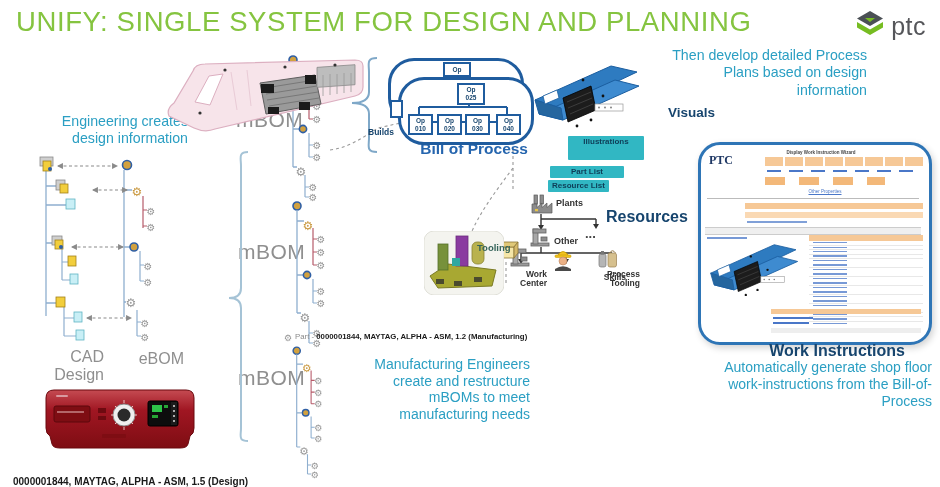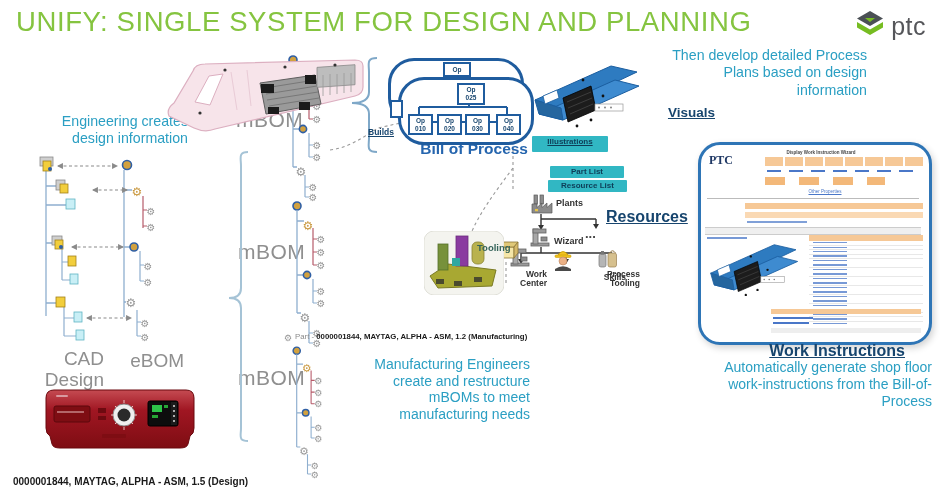--- a/index.html
+++ b/index.html
@@ -1,28 +1,28 @@
 <!DOCTYPE html>
 <html><head>
 <meta charset="utf-8">
 <style>
   html,body{margin:0;padding:0;}
   body{width:940px;height:487px;position:relative;background:#fff;overflow:hidden;
        font-family:"Liberation Sans",sans-serif;}
   .abs{position:absolute;}
   .teal{color:#2B9FC3;}
-  .navy{color:#17456E;font-weight:bold;text-decoration:underline;}
+  .navy{color:#17456E;font-weight:bold;}
   .graylbl{color:#8F8F8F;}
   .center{text-align:right;}
   .slide-title{left:16px;top:6px;font-size:27.5px;color:#85C440;letter-spacing:.6px;white-space:nowrap;}
   .logo{right:14px;top:10px;display:flex;align-items:center;gap:6px;}
   .logo-text{font-size:25px;color:#55565A;letter-spacing:.5px;}
   .ann{font-size:14.2px;line-height:1.22;}
   .mbom{font-size:21px;letter-spacing:.5px;}
-  .treelbl{font-size:19px;line-height:1.12;}
+  .treelbl{font-size:16px;line-height:1.12;}
   .pill{background:#31B7C3;color:#0E3D57;font-weight:bold;font-size:8px;text-align:center;border-radius:1px;}
   .rlbl{font-size:8.5px;font-weight:bold;color:#333;line-height:1.1;}
   .bop-card{border:3px solid #1F5C9E;border-radius:26px;background:#fff;}
   .opbox{border:2px solid #1F5C9E;background:#fff;color:#17456E;font-weight:bold;
          font-size:6.5px;line-height:1.18;text-align:center;display:flex;flex-direction:column;justify-content:center;}
   .cap{font-weight:bold;color:#1a1a1a;margin-top:24px;}
   .wi-panel{border:3px solid #2E75B6;border-radius:22px;background:#fff;box-shadow:2px 3px 7px rgba(0,0,0,.18);}
   .mini{position:absolute;}
   svg{display:block;}
 </style>
@@ -279,27 +279,27 @@
     <rect x="62" y="42" width="28" height="7" fill="#fff" stroke="#999" stroke-width=".7"></rect>
     <circle cx="66" cy="45.5" r=".9" fill="#777"></circle>
       <circle cx="72" cy="45.5" r=".9" fill="#777"></circle>
       <circle cx="78" cy="45.5" r=".9" fill="#777"></circle>
     <circle cx="50" cy="18" r="1.4" fill="#111"></circle>
       <circle cx="70" cy="34" r="1.4" fill="#111"></circle>
     <circle cx="44" cy="64" r="1.4" fill="#111"></circle>
       <circle cx="58" cy="58" r="1.4" fill="#111"></circle>
   </g>
 </svg>
-<div class="abs pill" style="left:532px;top:136px;width:76px;height:16px;line-height:12px;text-decoration:underline;">Illustrations</div>
+<div class="abs pill" style="left:568px;top:136px;width:76px;height:24px;line-height:12px;">Illustrations</div>
 <div class="abs navy center" style="left:645px;top:105px;width:70px;font-size:13.5px;">Visuals</div>
 
 <div class="abs pill" style="left:550px;top:166px;width:74px;height:11.5px;line-height:11.5px;">Part List</div>
-<div class="abs pill" style="left:548px;top:180px;width:79px;height:11.5px;line-height:11.5px;">Resource List</div>
+<div class="abs pill" style="left:548px;top:180px;width:61px;height:11.5px;line-height:11.5px;">Resource List</div>
 <div class="abs rlbl" style="left:556px;top:199px;font-size:9px;">Plants</div>
-<div class="abs rlbl" style="left:554px;top:237px;font-size:9px;">Wizard</div>
+<div class="abs rlbl" style="left:554px;top:237px;font-size:9px;">Other</div>
 <div class="abs" style="left:585px;top:226px;font-size:13px;font-weight:bold;color:#444;">...</div>
 <div class="abs navy" style="left:606px;top:208px;font-size:16px;">Resources</div>
 <div class="abs rlbl center" style="left:503px;top:270px;width:44px;">Work Center</div>
 <div class="abs rlbl center" style="left:550px;top:273px;width:28px;margin-left:48px;">Skills</div>
 <div class="abs rlbl center" style="left:586px;top:270px;width:54px;">Process Tooling</div>
 
 <svg class="abs" style="left:424px;top:231px;" width="80" height="64" viewBox="0 0 80 64">
   <rect x="0" y="0" width="80" height="64" rx="10" fill="#F4F4EF" stroke="#E0E0D8"></rect>
   <polygon points="6,45 24,33 72,39 68,55 14,57" fill="#A8A832" stroke="#7A7A24" stroke-width="1"></polygon>
   <rect x="14" y="13" width="10" height="26" fill="#77913B" stroke="#55702A" stroke-width=".8"></rect>

